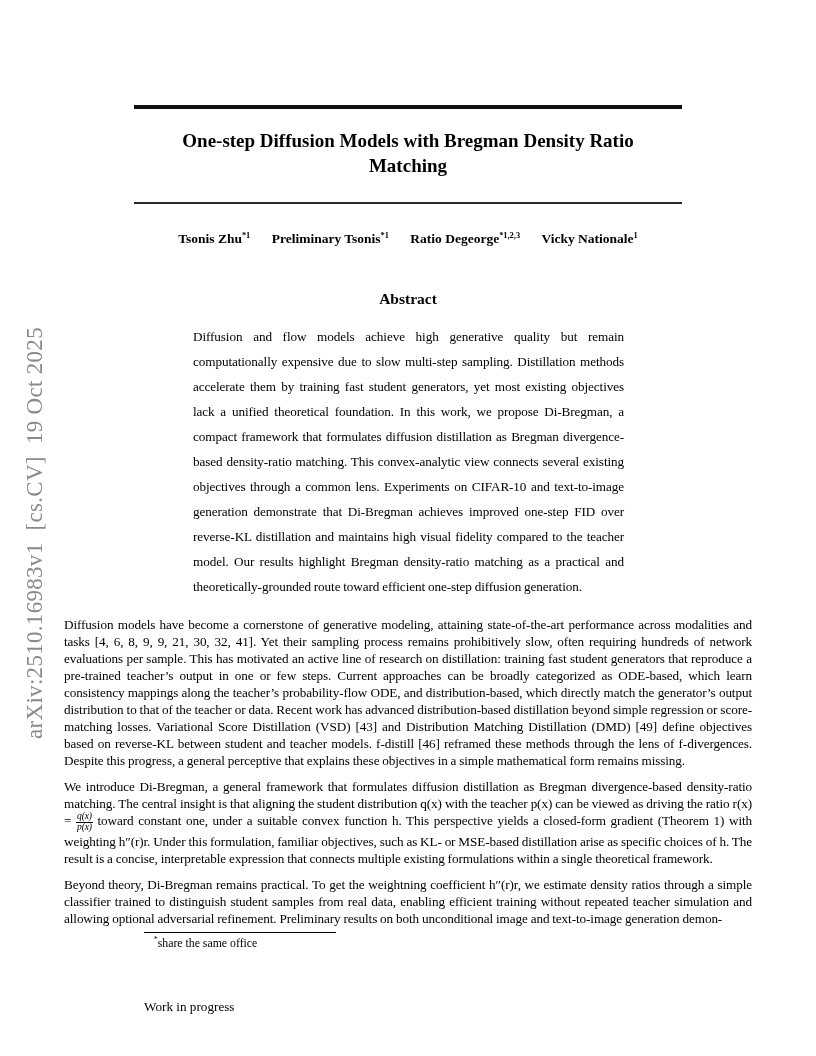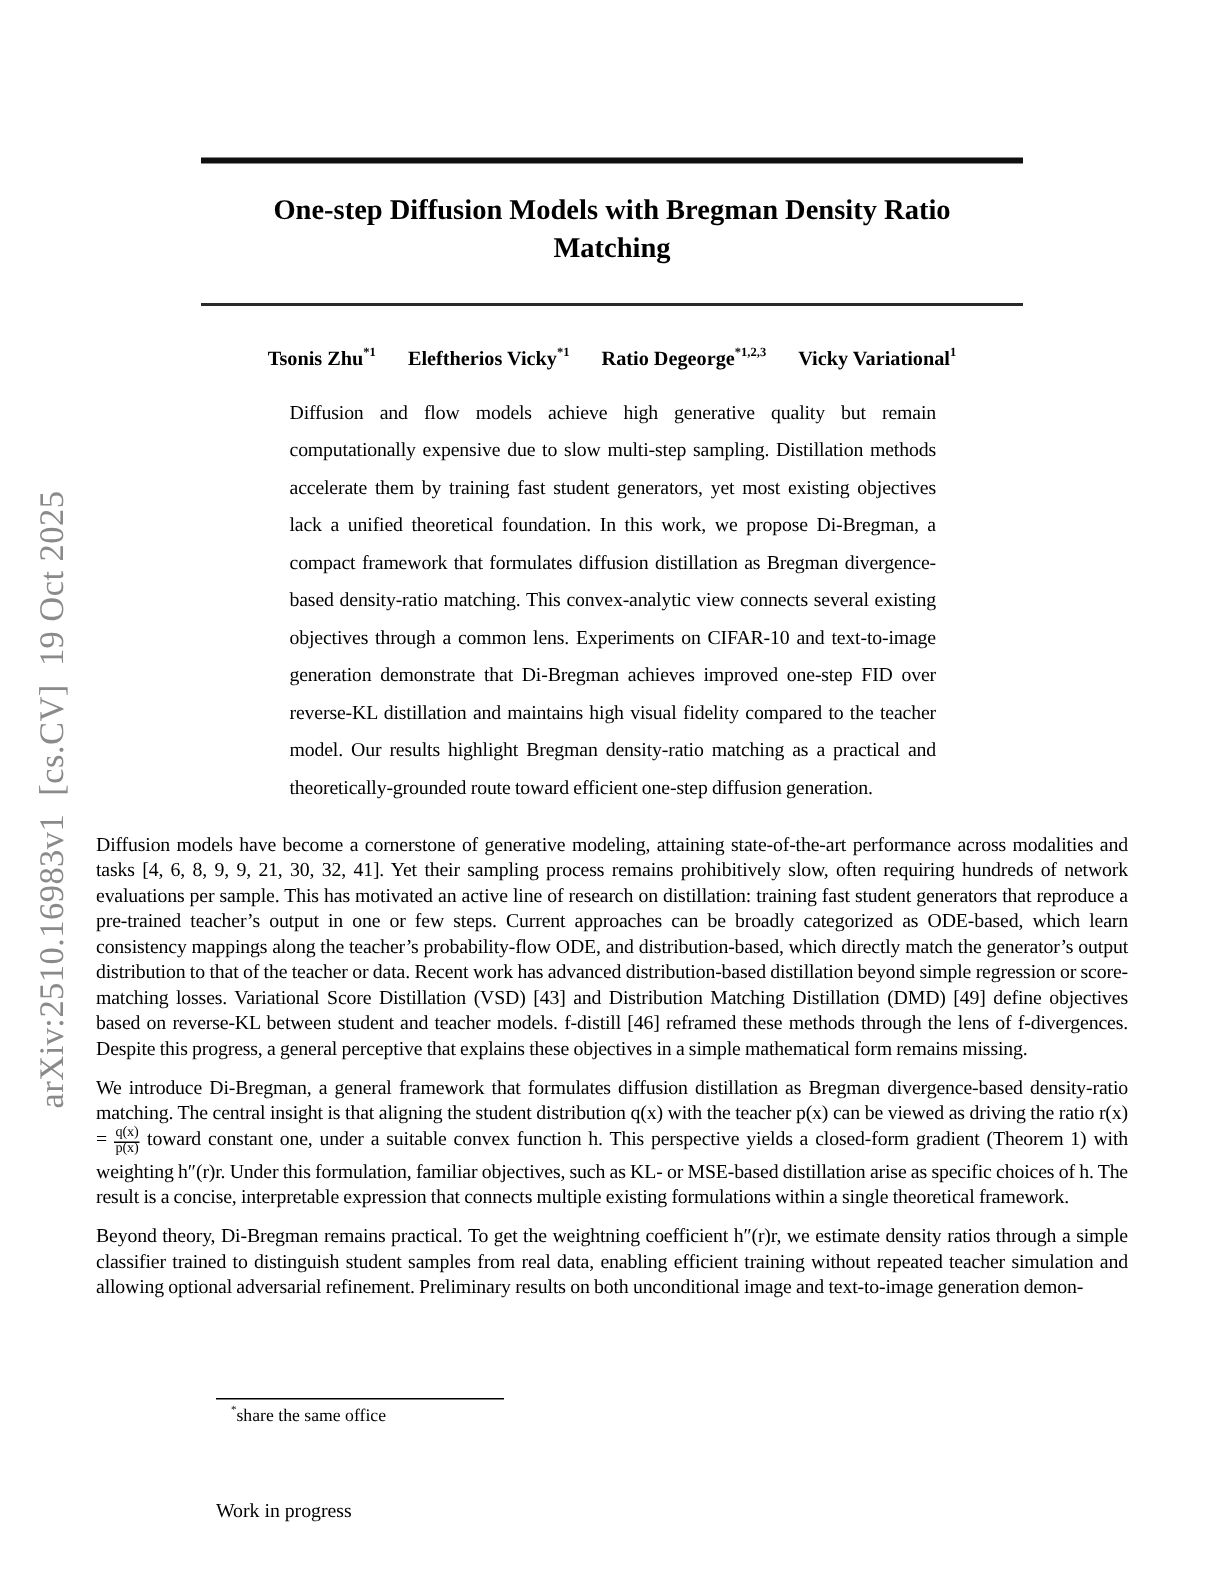--- a/index.html
+++ b/index.html
@@ -94,20 +94,21 @@
     word-spacing: -0.3px;
   }
   .body-par + .body-par { margin-top: 9px; }
 
   .frac {
     display: inline-block;
     vertical-align: -0.55em;
     text-align: center;
     font-size: 9.5px;
     line-height: 1.05;
+    font-style: italic;
   }
   .frac .num { display: block; border-bottom: 0.8px solid #000; padding: 0 1px; }
   .frac .den { display: block; padding: 0 1px; }
 
   .bottom-group { margin-top: auto; padding: 0 144px 42px; }
   .fn-rule { width: 192px; height: 1px; background: #000; }
   .footnote { margin-top: 3px; font-size: 11.8px; line-height: 14px; padding-left: 10px; }
   .page-footer { margin-top: 49px; font-size: 13.2px; line-height: 15px; }
 </style>
 </head>
@@ -118,26 +119,27 @@
   <div class="watermark">arXiv:2510.16983v1  [cs.CV]  19 Oct 2025</div>
 
   <div class="rule-thick"></div>
 
   <h1 class="title">One-step Diffusion Models with Bregman Density Ratio Matching</h1>
 
   <div class="rule-thin"></div>
 
   <div class="authors">
     <span class="author"><span>Tsonis Zhu</span><sup>*1</sup></span>
-    <span class="author"><span>Eleftherios Vicky</span><sup>*1</sup></span>
+    <span class="author"><span>Preliminary Tsonis</span><sup>*1</sup></span>
     <span class="author"><span>Ratio Degeorge</span><sup>*1,2,3</sup></span>
-    <span class="author"><span>Vicky Variational</span><sup>1</sup></span>
+    <span class="author"><span>Vicky Nationale</span><sup>1</sup></span>
   </div>
 
 
+  <div class="abstract-heading">Abstract</div>
 
   <p class="abstract-text">Diffusion and flow models achieve high generative quality but remain computationally expensive due to slow multi-step sampling. Distillation methods accelerate them by training fast student generators, yet most existing objectives lack a unified theoretical foundation. In this work, we propose Di-Bregman, a compact framework that formulates diffusion distillation as Bregman divergence-based density-ratio matching. This convex-analytic view connects several existing objectives through a common lens. Experiments on CIFAR-10 and text-to-image generation demonstrate that Di-Bregman achieves improved one-step FID over reverse-KL distillation and maintains high visual fidelity compared to the teacher model. Our results highlight Bregman density-ratio matching as a practical and theoretically-grounded route toward efficient one-step diffusion generation.</p>
 
 
   <p class="body-par">Diffusion models have become a cornerstone of generative modeling, attaining state-of-the-art performance across modalities and tasks [4, 6, 8, 9, 9, 21, 30, 32, 41]. Yet their sampling process remains prohibitively slow, often requiring hundreds of network evaluations per sample. This has motivated an active line of research on distillation: training fast student generators that reproduce a pre-trained teacher’s output in one or few steps. Current approaches can be broadly categorized as ODE-based, which learn consistency mappings along the teacher’s probability-flow ODE, and distribution-based, which directly match the generator’s output distribution to that of the teacher or data. Recent work has advanced distribution-based distillation beyond simple regression or score-matching losses. Variational Score Distillation (VSD) [43] and Distribution Matching Distillation (DMD) [49] define objectives based on reverse-KL between student and teacher models. f-distill [46] reframed these methods through the lens of f-divergences. Despite this progress, a general perceptive that explains these objectives in a simple mathematical form remains missing.</p>
 
   <p class="body-par"><span>We introduce Di-Bregman, a general framework that formulates diffusion distillation as Bregman divergence-based density-ratio matching. The central insight is that aligning the student distribution q(x) with the teacher p(x) can be viewed as driving the ratio r(x) = </span><span class="frac"><span class="num">q(x)</span><span class="den">p(x)</span></span><span> toward constant one, under a suitable convex function h. This perspective yields a closed-form gradient (Theorem 1) with weighting h″(r)r. Under this formulation, familiar objectives, such as KL- or MSE-based distillation arise as specific choices of h. The result is a concise, interpretable expression that connects multiple existing formulations within a single theoretical framework.</span></p>
 
   <p class="body-par">Beyond theory, Di-Bregman remains practical. To get the weightning coefficient h″(r)r, we estimate density ratios through a simple classifier trained to distinguish student samples from real data, enabling efficient training without repeated teacher simulation and allowing optional adversarial refinement. Preliminary results on both unconditional image and text-to-image generation demon-</p>
 

